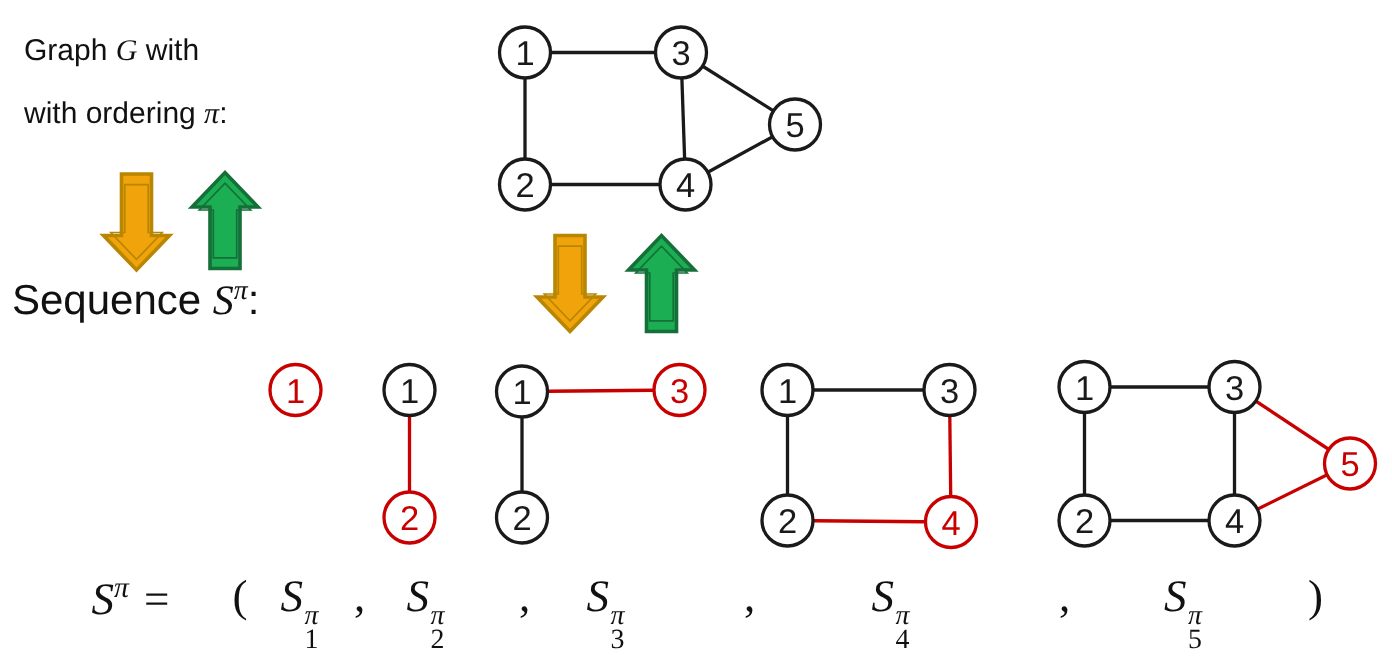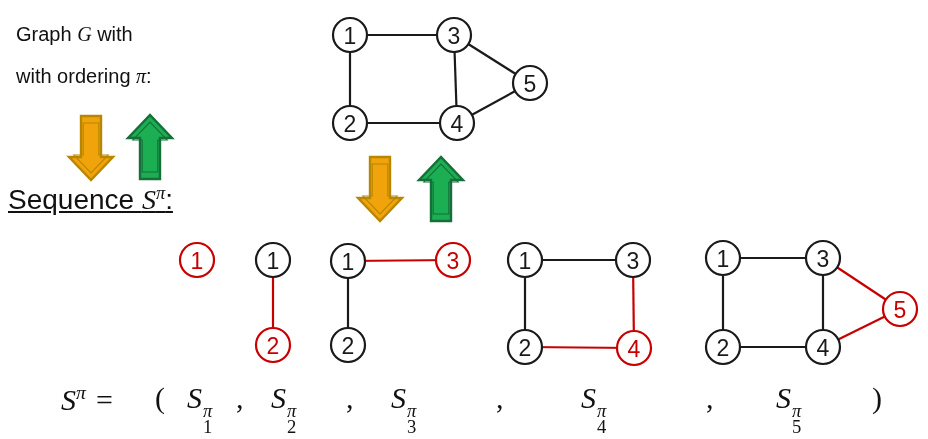--- a/index.html
+++ b/index.html
@@ -5,21 +5,21 @@
   html,body { margin:0; padding:0; background:#ffffff; }
   .stage {
     position:relative; width:928px; height:439px; background:#ffffff;
     font-family:"Liberation Sans", sans-serif; color:#111; overflow:hidden;
   }
   #diagram-canvas { position:absolute; left:0; top:0; }
 
   .title { position:absolute; left:16px; top:13px; font-size:20px; line-height:42px; }
   .mi { font-family:"Liberation Serif", serif; font-style:italic; }
 
-  .seq-label { position:absolute; left:8px; top:183px; font-size:28px;text-decoration:underline; }
+  .seq-label { position:absolute; left:8px; top:183px; font-size:28px; }
   .seq-label .msup, .title .msup { font-family:"Liberation Serif", serif; font-style:italic; }
   sup.msup { font-size:0.66em; }
 
   .formula {
     position:absolute; left:16px; top:381px; width:928px; height:52px;
     font-family:"Liberation Serif", serif; font-size:30px;text-align:center;
   }
   .formula .tok { position:absolute; top:0; white-space:nowrap; }
   .formula .meq { margin-left:10px; }
   .ss {

